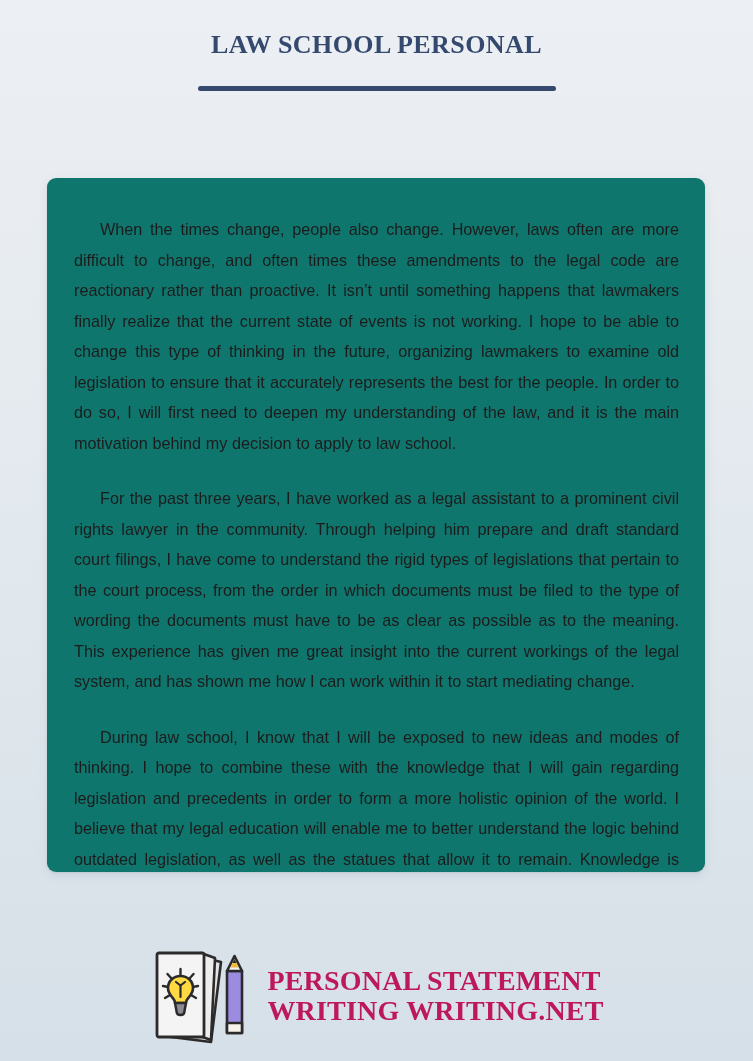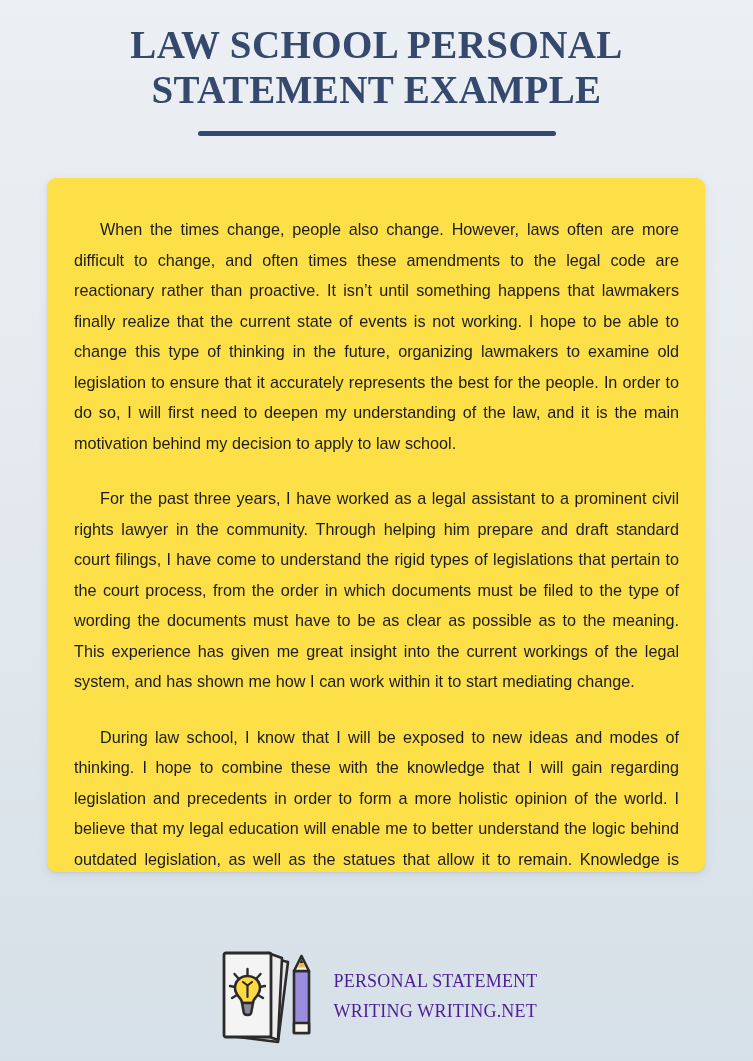--- a/index.html
+++ b/index.html
@@ -34,21 +34,21 @@
     position: absolute;
     top: 22px;
     left: 0;
     width: 753px;
     text-align: center;
   }
 
   .title {
     font-family: "Liberation Serif", serif;
     font-weight: bold;
-    font-size: 39px;
+    font-size: 26px;
     line-height: 45px;
     letter-spacing: 0.4px;
     color: #34496d;
     margin: 0;
     padding: 0 80px;
   }
 
   .title-line {
     width: 358px;
     height: 5px;
@@ -58,21 +58,21 @@
   }
 
   
   .card {
     position: absolute;
     left: 47px;
     top: 178px;
     width: 658px;
     height: 694px;
     box-sizing: border-box;
-    background: #fde047;
+    background: #0f766e;
     border-radius: 9px;
     box-shadow: 0 3px 10px rgba(120,135,155,0.18),
                 0 1px 2px rgba(120,135,155,0.14);
     padding: 36px 26px 30px 27px;
     overflow: hidden;
   }
 
   .essay-paragraph {
     margin: 0 0 25px 0;
     font-family: "Liberation Sans", sans-serif;
@@ -102,39 +102,39 @@
   .logo-mark {
     width: 104px;
     height: 101px;
     flex: 0 0 auto;
     display: block;
   }
 
   .logo-text {
     margin-left: 14px;
     font-family: "Liberation Serif", serif;
-    font-weight: normal;
-    font-size: 18px;
+    font-weight: bold;
+    font-size: 28px;
     line-height: 30px;
     letter-spacing: 0.2px;
-    color: #4c1d95;
+    color: #be185d;
     white-space: nowrap;
   }
 
   .logo-text-line {
     display: block;
   }
 </style>
 </head>
 <body>
 
 <div class="page">
 
   <div class="header">
-    <h1 class="title"><span>LAW SCHOOL PERSONAL</span><br><span>STATEMENT EXAMPLE</span></h1>
+    <h1 class="title"><span>LAW SCHOOL PERSONAL</span><br></h1>
     <div class="title-line"></div>
   </div>
 
   <div class="card">
     <p class="essay-paragraph">When the times change, people also change. However, laws often are more difficult to change, and often times these amendments to the legal code are reactionary rather than proactive. It isn’t until something happens that lawmakers finally realize that the current state of events is not working. I hope to be able to change this type of thinking in the future, organizing lawmakers to examine old legislation to ensure that it accurately represents the best for the people. In order to do so, I will first need to deepen my understanding of the law, and it is the main motivation behind my decision to apply to law school.</p>
     <p class="essay-paragraph">For the past three years, I have worked as a legal assistant to a prominent civil rights lawyer in the community. Through helping him prepare and draft standard court filings, I have come to understand the rigid types of legislations that pertain to the court process, from the order in which documents must be filed to the type of wording the documents must have to be as clear as possible as to the meaning. This experience has given me great insight into the current workings of the legal system, and has shown me how I can work within it to start mediating change.</p>
     <p class="essay-paragraph">During law school, I know that I will be exposed to new ideas and modes of thinking. I hope to combine these with the knowledge that I will gain regarding legislation and precedents in order to form a more holistic opinion of the world. I believe that my legal education will enable me to better understand the logic behind outdated legislation, as well as the statues that allow it to remain. Knowledge is power, and I am confident that the knowledge I gain during my time in law school will enable me to become a responsible and community-oriented legislator in the future.</p>
   </div>
 
   <div class="footer">

